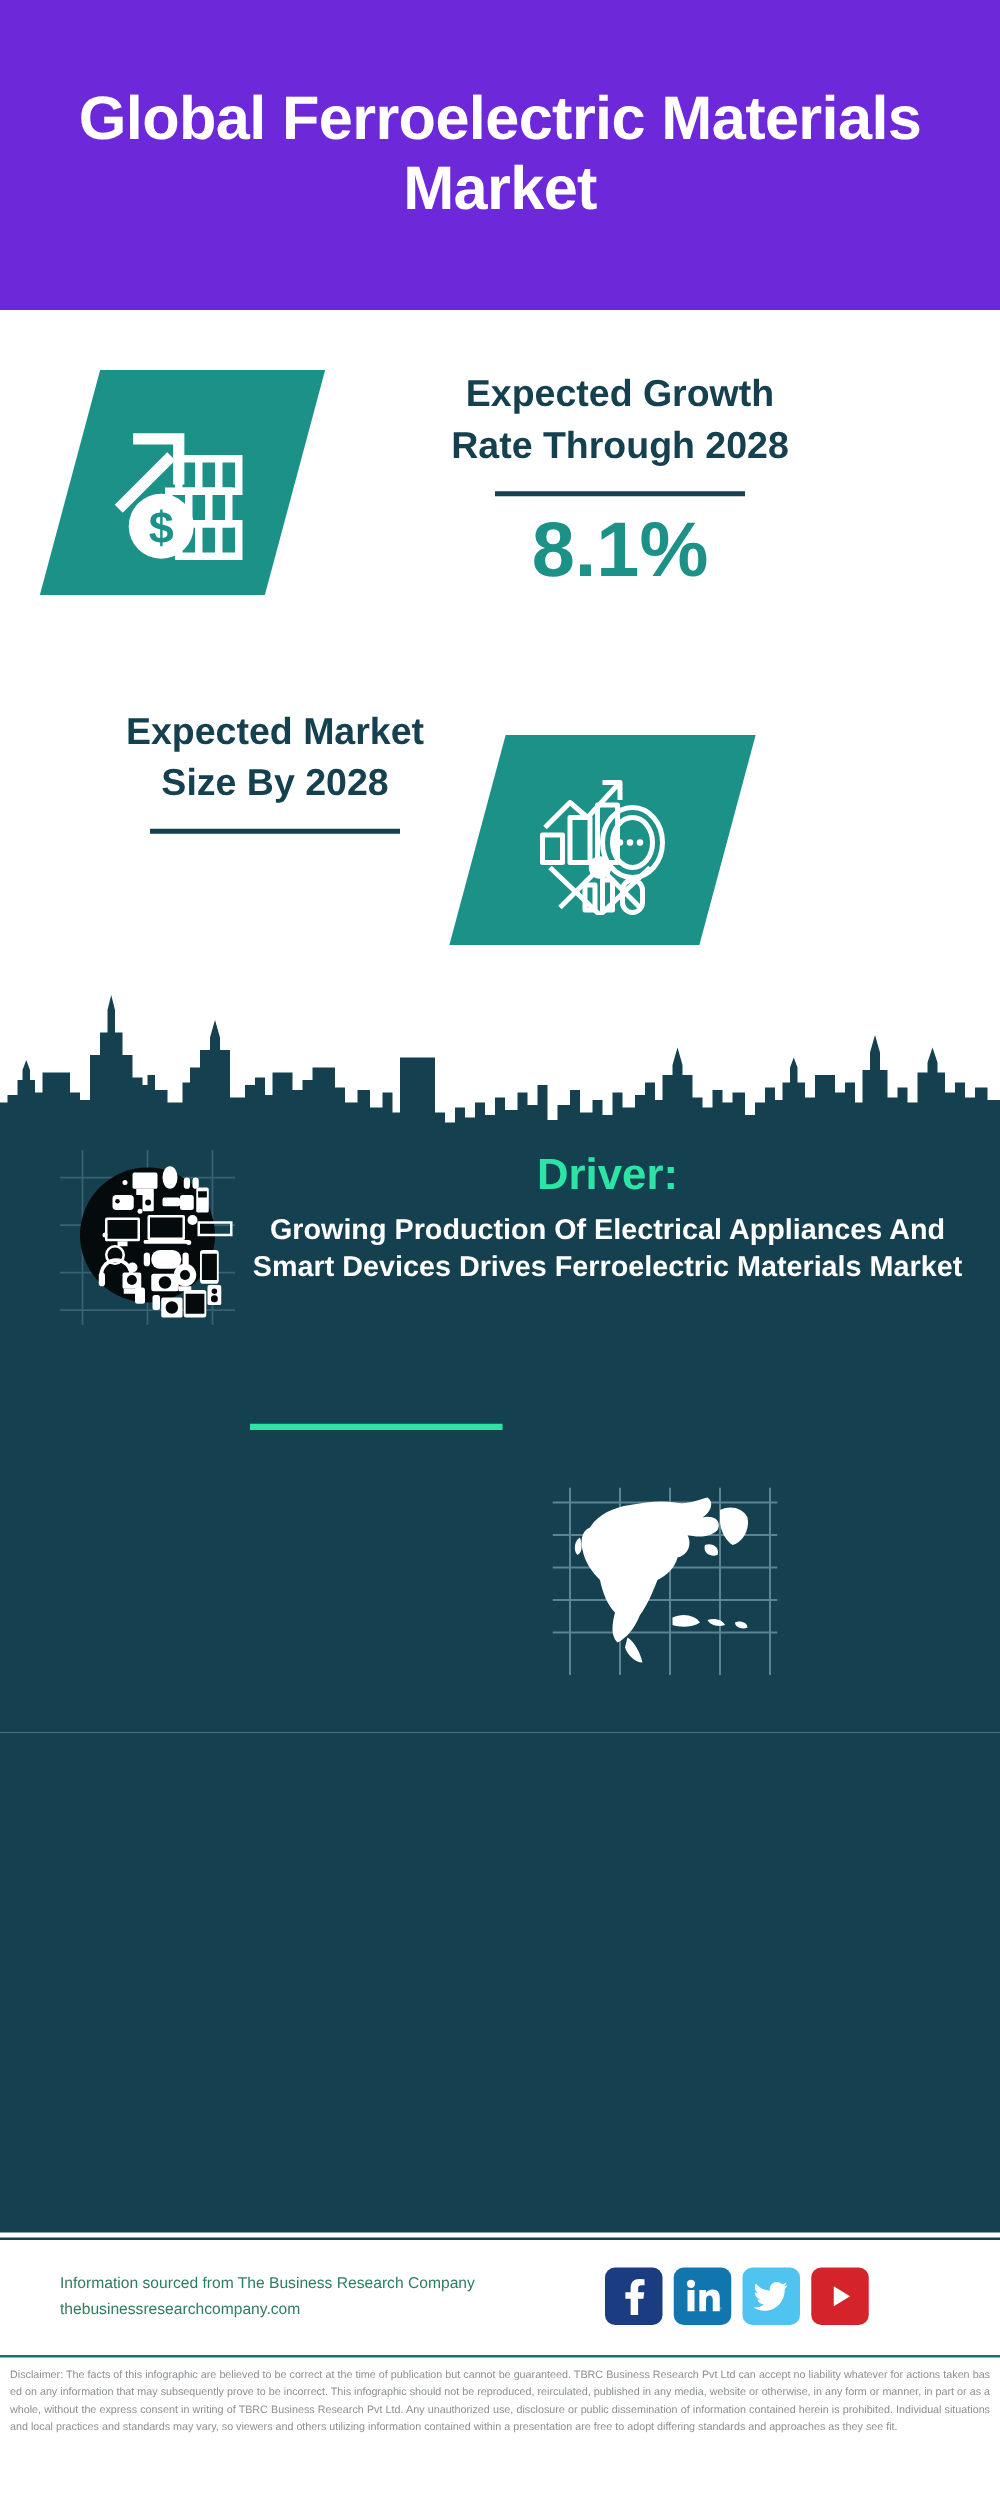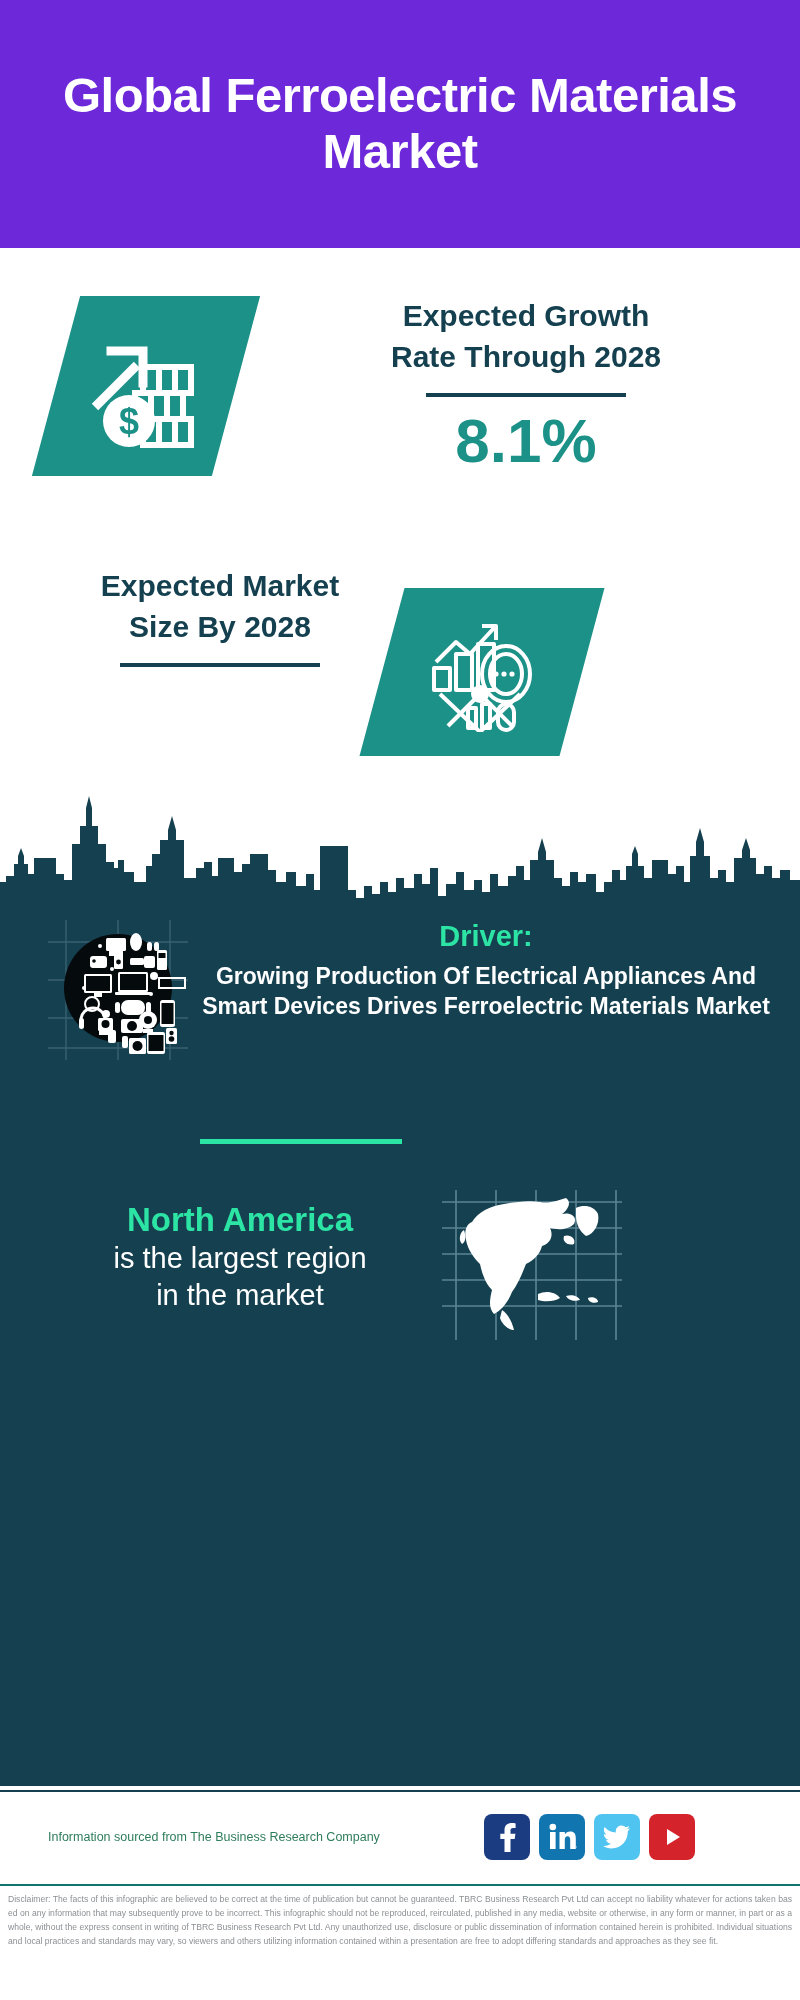--- a/index.html
+++ b/index.html
@@ -65,21 +65,21 @@
     justify-content: center;
   }
 
   
   .growth-icon {
     left: 56px; top: 296px;
     width: 180px; height: 180px;
   }
   .growth-text {
     position: absolute;
-    left: 286px; top: 296px;
+    left: 256px; top: 296px;
     width: 480px;
     text-align: center;
   }
   .stat-label {
     color: #15404f;
     font-size: 30px;
     font-weight: bold;
     line-height: 1.35;
   }
   .rule-dark {
@@ -134,21 +134,21 @@
     width: 140px; height: 140px;
   }
   .driver-text {
     position: absolute;
     left: 196px; top: 920px;
     width: 580px;
     text-align: center;
   }
   .driver-heading {
     color: #2ce5a5;
-    font-size: 29px;
+    font-size: 35px;
     font-weight: bold;
     margin-bottom: 8px;
   }
   .driver-body {
     color: #ffffff;
     font-size: 23px;
     font-weight: bold;
     line-height: 1.32;
   }
   .rule-mint {
@@ -394,25 +394,20 @@
     </svg>
   </div>
 
   <div class="driver-text">
     <div class="driver-heading">Driver:</div>
     <div class="driver-body">Growing Production Of Electrical Appliances And Smart Devices Drives Ferroelectric Materials Market</div>
   </div>
 
   <div class="rule-mint"></div>
 
-  <div class="region-text">
-    <div class="region-name">North America</div>
-    <div class="region-sub">is the largest region</div>
-    <div class="region-sub">in the market</div>
-  </div>
 
   <div class="region-map">
     <svg width="180" height="150" viewBox="0 0 180 150">
       <g stroke="#5b8494" stroke-width="1.6">
         <line x1="14" y1="0" x2="14" y2="150"></line>
         <line x1="54" y1="0" x2="54" y2="150"></line>
         <line x1="94" y1="0" x2="94" y2="150"></line>
         <line x1="134" y1="0" x2="134" y2="150"></line>
         <line x1="174" y1="0" x2="174" y2="150"></line>
         <line x1="0" y1="12" x2="180" y2="12"></line>
@@ -431,20 +426,21 @@
         <path d="M146 108 C150 106 156 108 156 112 C152 114 146 112 146 108 Z"></path>
         <path d="M20 54 C16 50 18 42 22 40 C24 46 24 52 20 54 Z"></path>
         <path d="M104 18 C112 16 120 20 118 26 C110 28 102 24 104 18 Z"></path>
       </g>
     </svg>
   </div>
 
   <div class="footer">
     <div class="footer-text">
       <div class="footer-line">Information sourced from The Business Research Company</div>
+      <div class="footer-line">thebusinessresearchcompany.com</div>
     </div>
     <div class="socials">
       <div class="soc soc-fb">
         <svg width="24" height="30" viewBox="0 0 24 30">
           <path fill="#ffffff" d="M15.5 30 V17 h4.2 l0.7-5.2 h-4.9 V8.6 c0-1.5 0.5-2.5 2.6-2.5 h2.5 V1.4 C19.9 1.3 18.2 1.1 16.3 1.1 c-4 0-6.8 2.4-6.8 6.9 v3.8 H5.3 V17 h4.2 v13 Z"></path>
         </svg>
       </div>
       <div class="soc soc-li">
         <svg width="30" height="28" viewBox="0 0 30 28">
           <g fill="#ffffff">

